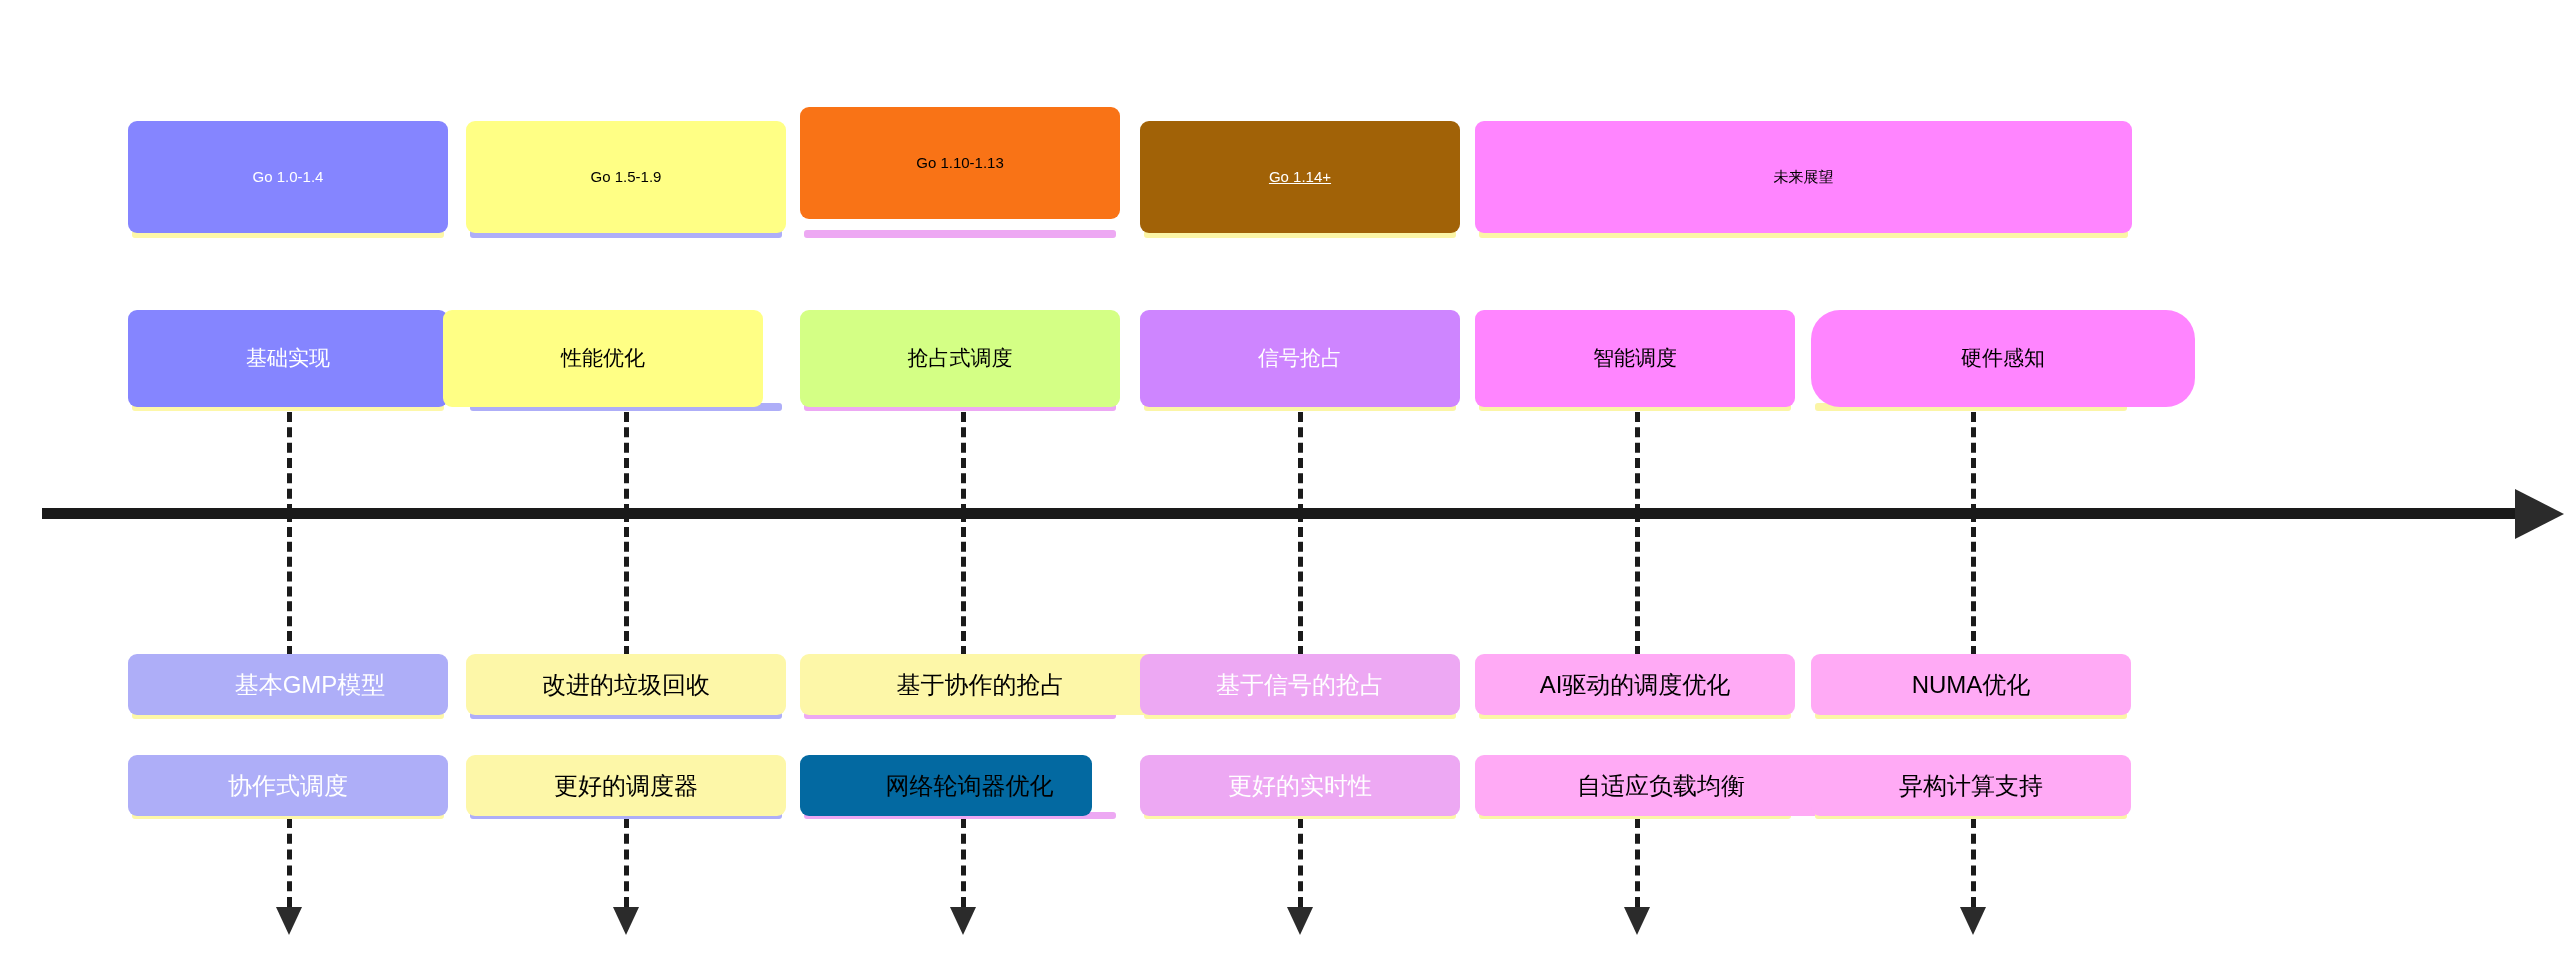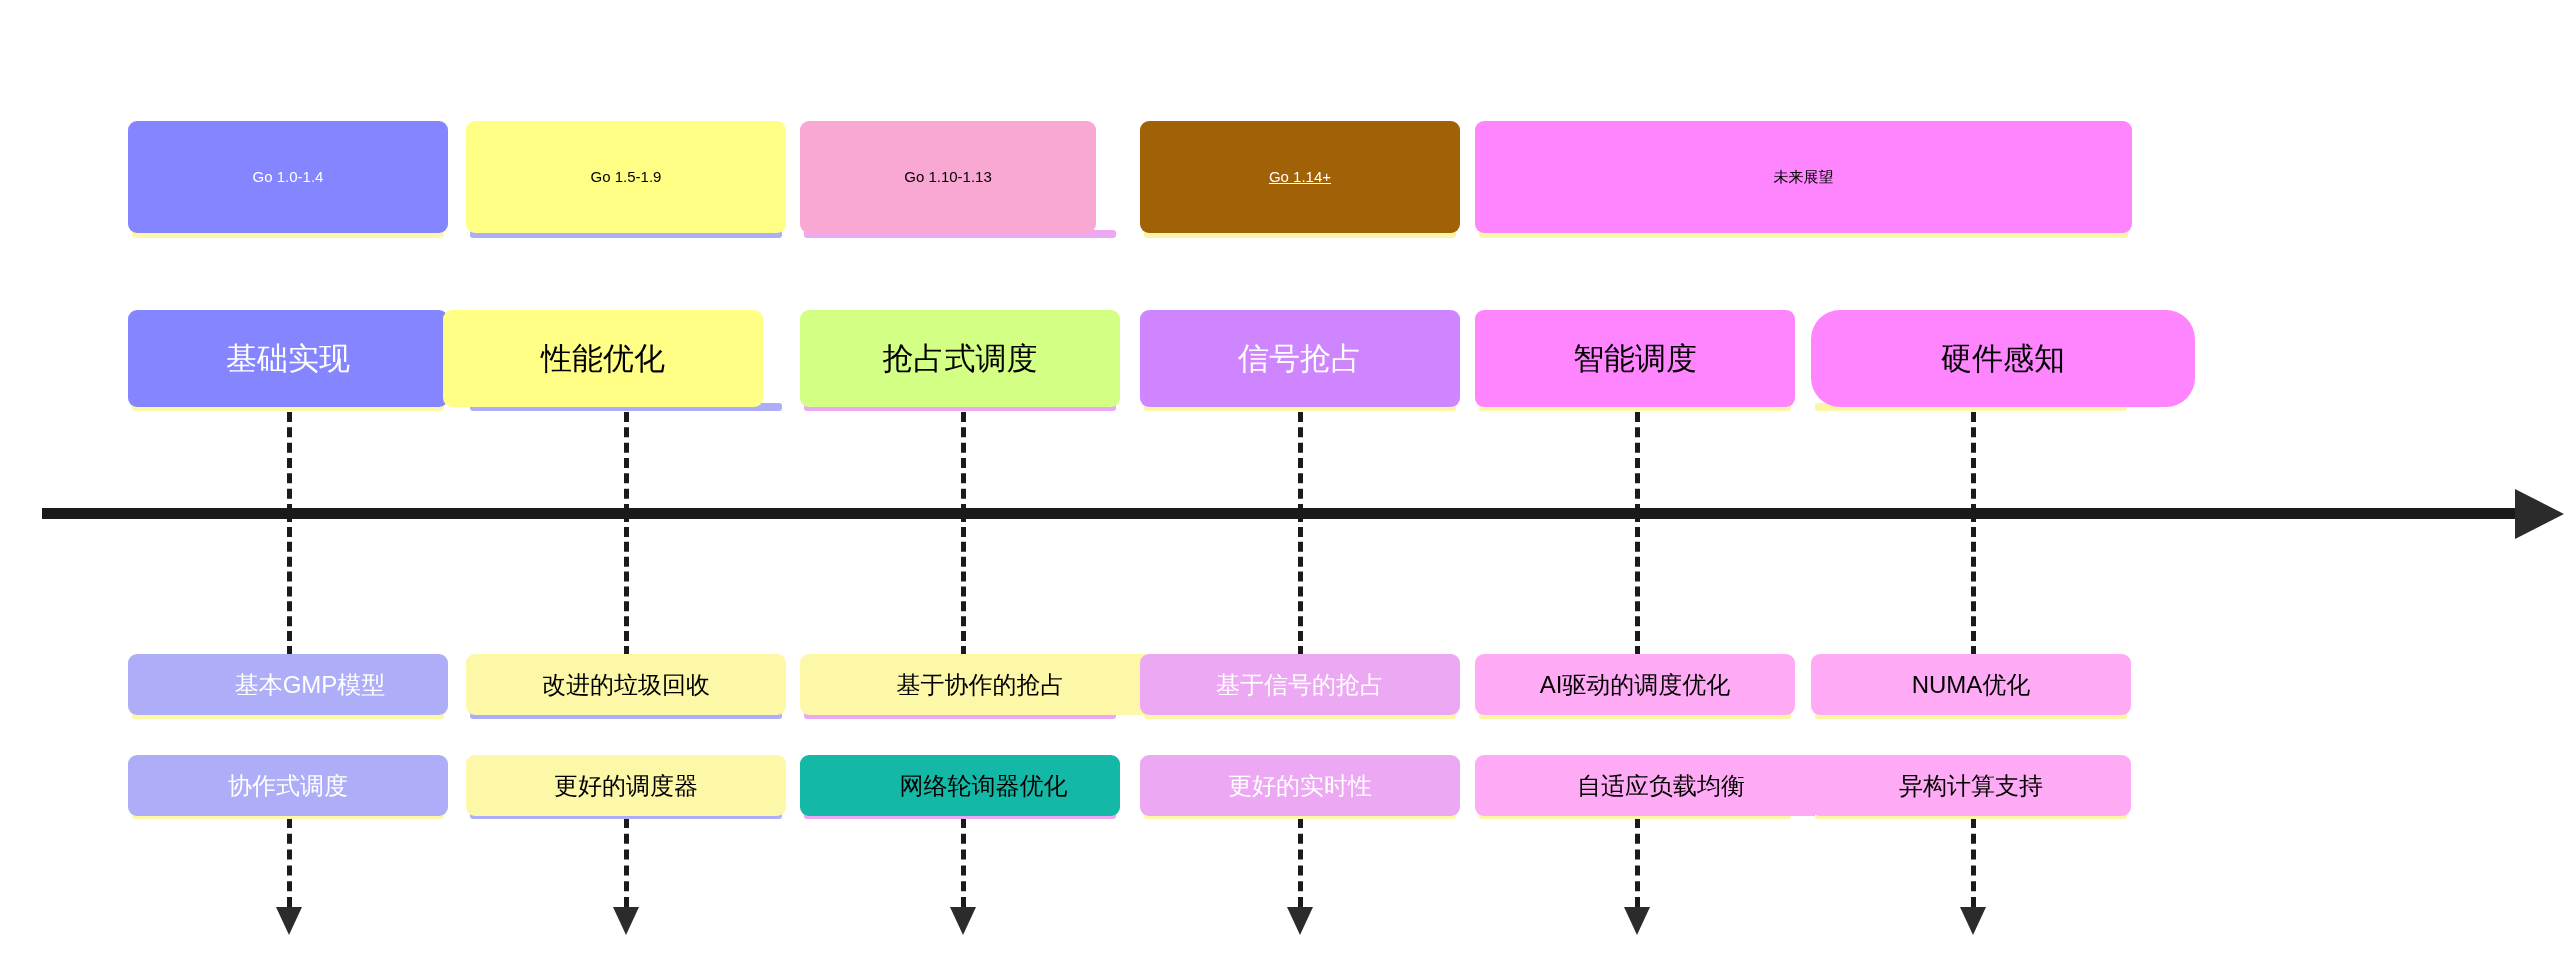--- a/index.html
+++ b/index.html
@@ -35,21 +35,21 @@
     line-height:1.15;
     white-space:nowrap;
   }
   
   .strip{
     position:absolute;
     border-radius:3px;
   }
 
   .era-box{height:112px;font-size:15px;}
-  .phase-box{height:97px;font-size:31px;}
+  .phase-box{height:97px;font-size:21px;}
   .detail-box{height:61px;font-size:24px;}
 
   
   .axis-line{
     position:absolute;
     height:11px;
     background:#1a1a1a;
     left:42px;top:508px;width:2478px;
   }
   .axis-head{
@@ -80,21 +80,21 @@
 
 <div id="stage">
 
 
   <div id="era-layer">
       <div class="strip" style="left: 132px; top: 230px; width: 312px; height: 8px; background: rgb(253, 247, 168);"></div>
       <div class="box era-box" style="left: 128px; top: 121px; width: 320px; background: rgb(133, 133, 255); color: rgb(255, 255, 255);">Go 1.0-1.4</div>
       <div class="strip" style="left: 470px; top: 230px; width: 312px; height: 8px; background: rgb(174, 174, 248);"></div>
       <div class="box era-box" style="left: 466px; top: 121px; width: 320px; background: rgb(255, 255, 133); color: rgb(0, 0, 0);">Go 1.5-1.9</div>
       <div class="strip" style="left: 804px; top: 230px; width: 312px; height: 8px; background: rgb(237, 168, 243);"></div>
-      <div class="box era-box" style="left: 800px; top: 121px; width: 296px; background: #f9a8d4; color: rgb(0, 0, 0);">Go 1.10-1.13</div>
+      <div class="box era-box" style="left: 800px; top: 107px; width: 320px; background: #f97316; color: rgb(0, 0, 0);">Go 1.10-1.13</div>
       <div class="strip" style="left: 1144px; top: 230px; width: 312px; height: 8px; background: rgb(251, 245, 166);"></div>
       <div class="box era-box" style="left: 1140px; top: 121px; width: 320px; background: #a16207; color: rgb(255, 255, 255); text-decoration: underline;">Go 1.14+</div>
       <div class="strip" style="left: 1479px; top: 230px; width: 649px; height: 8px; background: rgb(251, 245, 166);"></div>
       <div class="box era-box" style="left: 1475px; top: 121px; width: 657px; background: rgb(255, 133, 255); color: rgb(0, 0, 0);">未来展望</div>
     </div>
 
   <div id="phase-layer">
       <div class="strip" style="left: 132px; top: 403px; width: 312px; height: 8px; background: rgb(253, 247, 168);"></div>
       <div class="box phase-box" style="left: 128px; top: 310px; width: 320px; background: rgb(133, 133, 255); color: rgb(255, 255, 255);">基础实现</div>
       <div class="strip" style="left: 470px; top: 403px; width: 312px; height: 8px; background: rgb(174, 174, 248);"></div>
@@ -152,21 +152,21 @@
       <div class="box detail-box" style="left: 1475px; top: 654px; width: 320px; background: rgb(255, 170, 245); color: rgb(0, 0, 0);">AI驱动的调度优化</div>
       <div class="strip" style="left: 1815px; top: 712px; width: 312px; height: 7px; background: rgb(251, 245, 166);"></div>
       <div class="box detail-box" style="left: 1811px; top: 654px; width: 320px; background: rgb(255, 170, 245); color: rgb(0, 0, 0);">NUMA优化</div>
     </div>
   <div id="detail2-layer">
       <div class="strip" style="left: 132px; top: 812px; width: 312px; height: 7px; background: rgb(253, 247, 168);"></div>
       <div class="box detail-box" style="left: 128px; top: 755px; width: 320px; background: rgb(174, 174, 248); color: rgb(255, 255, 255);">协作式调度</div>
       <div class="strip" style="left: 470px; top: 812px; width: 312px; height: 7px; background: rgb(174, 174, 248);"></div>
       <div class="box detail-box" style="left: 466px; top: 755px; width: 320px; background: rgb(253, 247, 168); color: rgb(0, 0, 0);">更好的调度器</div>
       <div class="strip" style="left: 804px; top: 812px; width: 312px; height: 7px; background: rgb(237, 168, 243);"></div>
-      <div class="box detail-box" style="left: 800px; top: 755px; width: 320px; background: #14b8a6; color: rgb(0, 0, 0); padding-left: 47px;">网络轮询器优化</div>
+      <div class="box detail-box" style="left: 800px; top: 755px; width: 292px; background: #0369a1; color: rgb(0, 0, 0); padding-left: 47px;">网络轮询器优化</div>
       <div class="strip" style="left: 1144px; top: 812px; width: 312px; height: 7px; background: rgb(253, 247, 168);"></div>
       <div class="box detail-box" style="left: 1140px; top: 755px; width: 320px; background: rgb(237, 168, 243); color: rgb(255, 255, 255);">更好的实时性</div>
       <div class="strip" style="left: 1479px; top: 812px; width: 312px; height: 7px; background: rgb(251, 245, 166);"></div>
       <div class="box detail-box" style="left: 1475px; top: 755px; width: 372px; background: rgb(255, 170, 245); color: rgb(0, 0, 0);">自适应负载均衡</div>
       <div class="strip" style="left: 1815px; top: 812px; width: 312px; height: 7px; background: rgb(251, 245, 166);"></div>
       <div class="box detail-box" style="left: 1811px; top: 755px; width: 320px; background: rgb(255, 170, 245); color: rgb(0, 0, 0);">异构计算支持</div>
     </div>
 
 </div>
 

